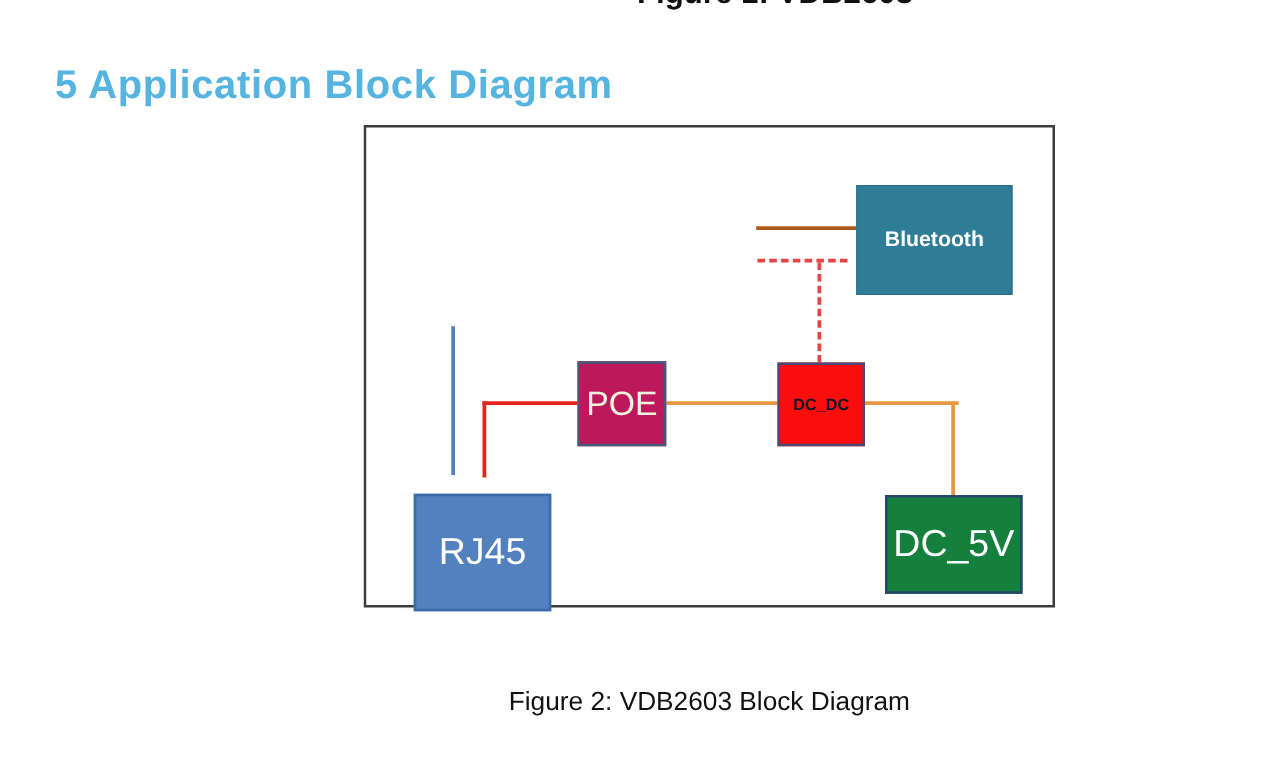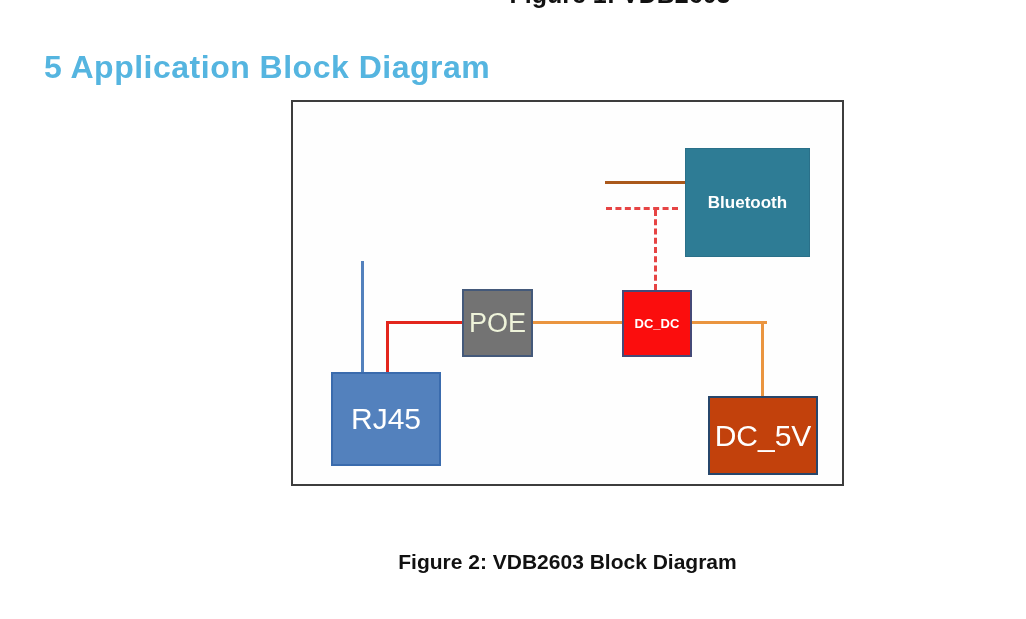--- a/index.html
+++ b/index.html
@@ -48,24 +48,24 @@
   }
   .block {
     position: absolute;
     box-sizing: border-box;
     display: flex;
     align-items: center;
     justify-content: center;
     color: #ffffff;
   }
   .blk-wifi   { left: 33px;  top: 11px;  width: 279px; height: 148px; border: 2px solid; font-size: 28px; letter-spacing: 1px; }
-  .blk-bt     { left: 392px; top: 46px;  width: 125px; height: 109px;  border: 1px solid; font-size: 17px; font-weight: bold; }
+  .blk-bt     { left: 392px; top: 46px;  width: 125px; height: 88px;  border: 1px solid; font-size: 17px; font-weight: bold; }
   .blk-poe    { left: 169px; top: 187px; width: 71px;  height: 68px;  border: 2px solid; font-size: 27px; }
   .blk-dcdc   { left: 329px; top: 188px; width: 70px;  height: 67px;  border: 2px solid; font-size: 13px; font-weight: bold; }
-  .blk-rj45   { left: 38px;  top: 270px; width: 110px; height: 94px;  border: 2px solid; font-size: 30px; }
+  .blk-rj45   { left: 38px;  top: 293px; width: 110px; height: 94px;  border: 2px solid; font-size: 30px; }
   .blk-dc5v   { left: 415px; top: 294px; width: 110px; height: 79px;  border: 2px solid; font-size: 30px; }
   .line { position: absolute; }
   .ln-wifi-bt      { left: 312px; top: 79px;  width: 80px;  height: 3px; }
   .ln-dash-h       { left: 313px; top: 105px; width: 72px;  height: 0;  border-top: 3px dashed; }
   .ln-dash-v       { left: 361px; top: 108px; width: 0;     height: 80px; border-left: 3px dashed; }
   .ln-wifi-rj45    { left: 68px;  top: 159px; width: 3px;   height: 119px; }
   .ln-rj45-poe-v   { left: 93px;  top: 219px; width: 3px;   height: 61px; }
   .ln-rj45-poe-h   { left: 93px;  top: 219px; width: 76px;  height: 3px; }
   .ln-poe-dcdc     { left: 240px; top: 219px; width: 89px;  height: 3px; }
   .ln-dcdc-dc5v-h  { left: 399px; top: 219px; width: 75px;  height: 3px; }
@@ -83,21 +83,21 @@
     font-weight: normal;
     color: #8a8a8a;
     vertical-align: 2px;
   }
   .caption {
     position: absolute;
     left: 291px; top: 550px;
     width: 553px;
     text-align: center;
     font-size: 21px;
-    font-weight: bold;
+    font-weight: normal;
     color: #111111;
   }
 </style>
 </head>
 <body>
 
 <div class="page">
 
   <div class="top-clip">
     <span class="inner">Figure 1: VDB2603</span>
@@ -115,33 +115,33 @@
     <div class="line ln-rj45-poe-h" style="background: rgb(227, 38, 29);"></div>
     <div class="line ln-poe-dcdc" style="background: rgb(234, 149, 64);"></div>
     <div class="line ln-dcdc-dc5v-h" style="background: rgb(234, 149, 64);"></div>
     <div class="line ln-dcdc-dc5v-v" style="background: rgb(234, 149, 64);"></div>
 
 
     <div class="block blk-bt" style="background: rgb(46, 124, 149); border-color: rgb(42, 112, 137); color: rgb(255, 255, 255);">
       <span>Bluetooth</span>
     </div>
 
-    <div class="block blk-poe" style="background: #737373; border-color: rgb(68, 89, 122); color: rgb(238, 243, 218);">
+    <div class="block blk-poe" style="background: #be185d; border-color: rgb(68, 89, 122); color: rgb(238, 243, 218);">
       <span>POE</span>
     </div>
 
-    <div class="block blk-dcdc" style="background: rgb(251, 13, 13); border-color: rgb(69, 74, 120); color: #ffffff;">
+    <div class="block blk-dcdc" style="background: rgb(251, 13, 13); border-color: rgb(69, 74, 120); color: #0f172a;">
       <span>DC_DC</span>
     </div>
 
     <div class="block blk-rj45" style="background: rgb(83, 129, 189); border-color: rgb(58, 107, 173); color: rgb(255, 255, 255);">
       <span>RJ45</span>
     </div>
 
-    <div class="block blk-dc5v" style="background: #c2410c; border-color: rgb(39, 70, 107); color: rgb(255, 255, 255);">
+    <div class="block blk-dc5v" style="background: #15803d; border-color: rgb(39, 70, 107); color: rgb(255, 255, 255);">
       <span>DC_5V</span>
     </div>
 
 
   </div>
 
   <div class="caption">Figure 2: VDB2603 Block Diagram</div>
 
 </div>
 

